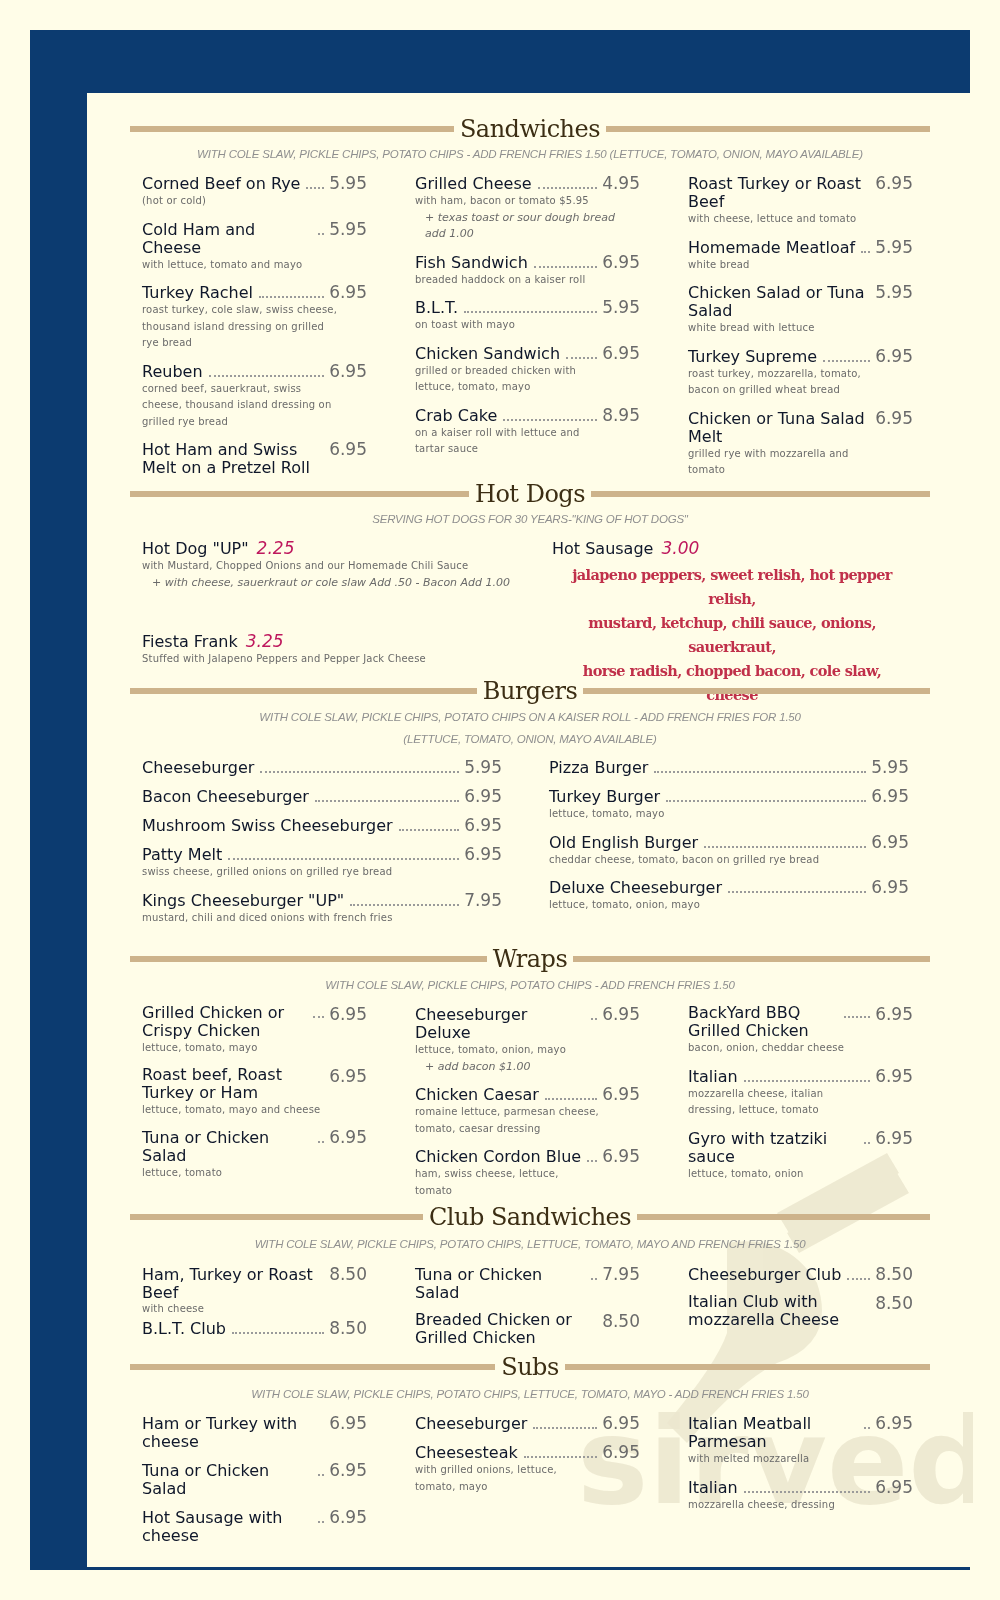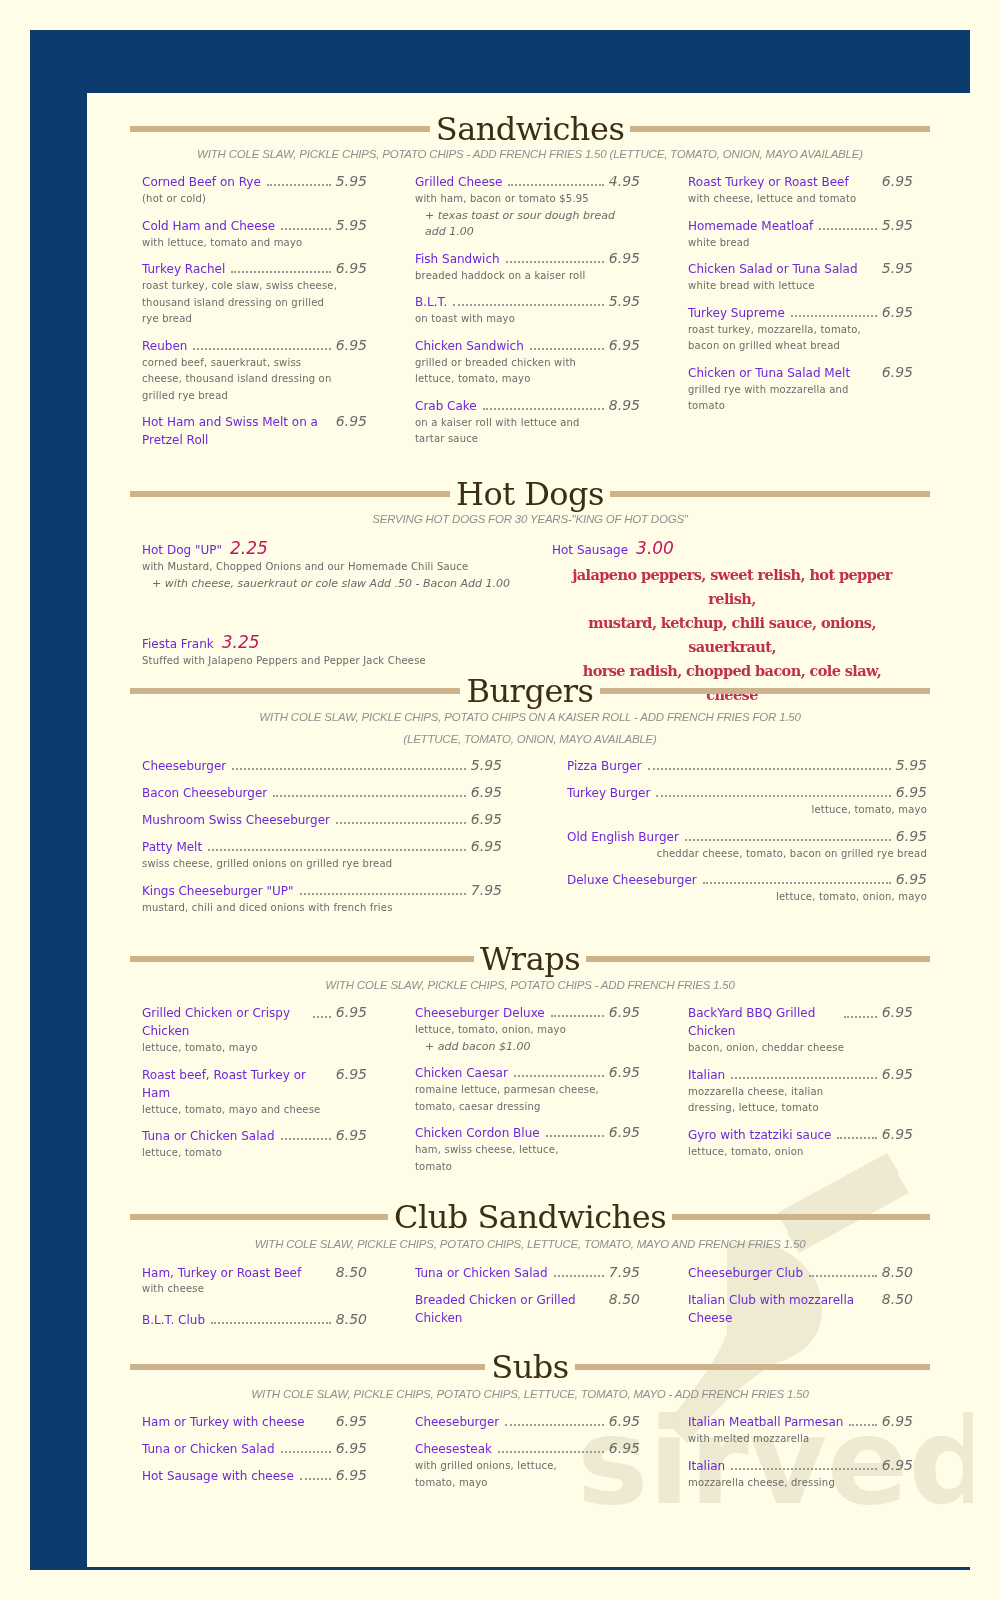--- a/index.html
+++ b/index.html
@@ -15,35 +15,35 @@
     position:absolute; left:57px; top:63px; width:886px; height:1474px;
     background:#fffde8; overflow:hidden;
   }
   .watermark { position:absolute; left:0; top:0; width:886px; height:1474px; pointer-events:none; }
   .sec-head {
     position:absolute; left:43px; width:800px; height:40px;
     display:flex; align-items:center;
   }
   .sec-head .rule { flex:1; height:6px; background:#cdb38b; }
   .sec-head .title {
-    font-family:"DejaVu Serif", serif; font-size:32px; color:#3c2e14;
+    font-family:"DejaVu Serif", serif; font-size:24px; color:#3c2e14;
     padding:0 6px; letter-spacing:-0.5px; line-height:1;
   }
   .subnote {
     position:absolute; left:43px; width:800px; text-align:center;
     font-family:"Liberation Sans", sans-serif; font-style:italic;
     font-size:11.5px; color:#8f8f8f; letter-spacing:-0.2px;
   }
   .col { position:absolute; width:225px; }
   .item { margin-bottom:9px; }
   .line { display:flex; align-items:baseline; }
-  .name { font-size:12px; color:#6d28d9; font-weight:500; line-height:18px; }
+  .name { font-size:16px; color:#0f172a; font-weight:500; line-height:18px; }
   .dots { flex:1; border-bottom:2px dotted #9a9a9a; margin:0 5px 4px 6px; min-width:6px; height:0; }
   .gap { flex:1; }
-  .price { font-size:14px; color:#6a6a6a; white-space:nowrap;font-style:italic; }
+  .price { font-size:17px; color:#6a6a6a; white-space:nowrap; }
   .desc { font-size:10px; color:#6a6a6a; line-height:16.5px; letter-spacing:0.2px; }
   .addon { font-size:11px; color:#6a6a6a; font-style:italic; line-height:16.5px; padding-left:10px; }
   .inline-price { font-size:17px; color:#be185d; margin-left:8px;font-style:italic; }
   .toppings {
     position:absolute; left:470px; top:470px; width:350px; text-align:center;
     font-family:"DejaVu Serif", serif; color:#c0304a; font-weight:bold;
     font-size:14.5px; line-height:24px; letter-spacing:-0.6px;
   }
   .toppings .thead { font-size:15px; }
 </style>
@@ -277,21 +277,21 @@
     <div class="item">
       <div class="line">
             <span class="name">Kings Cheeseburger "UP"</span>
             <span class="dots"></span>
             <span class="price">7.95</span>
           </div>
       <div class="desc">mustard, chili and diced onions with french fries</div>
     </div>
   </div>
 
-  <div class="col" style="left:480px; top:664px; width:360px;text-align:right;">
+  <div class="col" style="left:462px; top:664px; width:360px;">
     <div class="item">
       <div class="line">
             <span class="name">Pizza Burger</span>
             <span class="dots"></span>
             <span class="price">5.95</span>
           </div>
     </div>
     <div class="item">
       <div class="line">
             <span class="name">Turkey Burger</span>
@@ -408,21 +408,21 @@
   </div>
 
   <div class="sec-head" style="top:1104px;">
     <div class="rule"></div>
     <div class="title">Club Sandwiches</div>
     <div class="rule"></div>
   </div>
   <div class="subnote" style="top:1145px;">WITH COLE SLAW, PICKLE CHIPS, POTATO CHIPS, LETTUCE, TOMATO, MAYO AND FRENCH FRIES 1.50</div>
 
   <div class="col" style="left:55px; top:1171px;">
-    <div class="item" style="margin-bottom:16px">
+    <div class="item" style="margin-bottom:3px">
       <div class="line">
             <span class="name">Ham, Turkey or Roast Beef</span>
             <span class="gap"></span>
             <span class="price">8.50</span>
           </div>
       <div class="desc" style="line-height:13px">with cheese</div>
     </div>
     <div class="item">
       <div class="line">
             <span class="name">B.L.T. Club</span>

